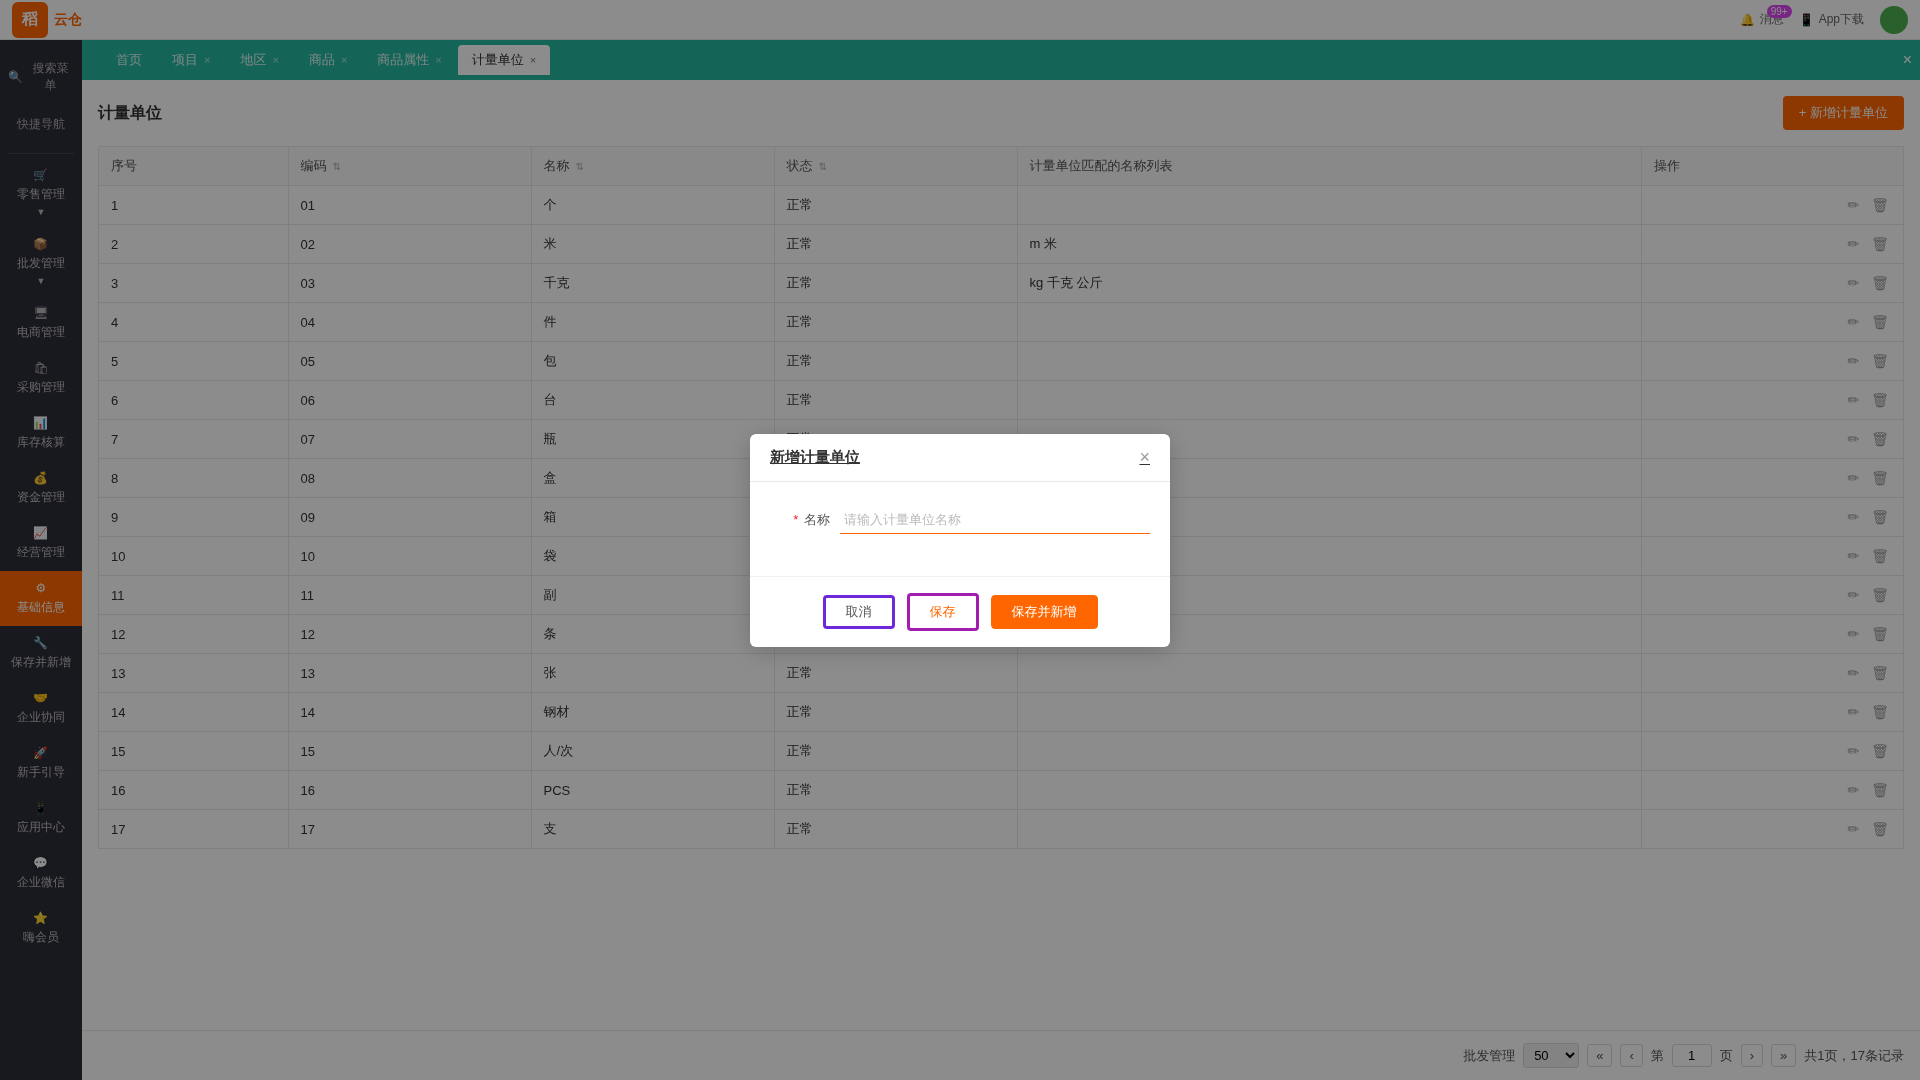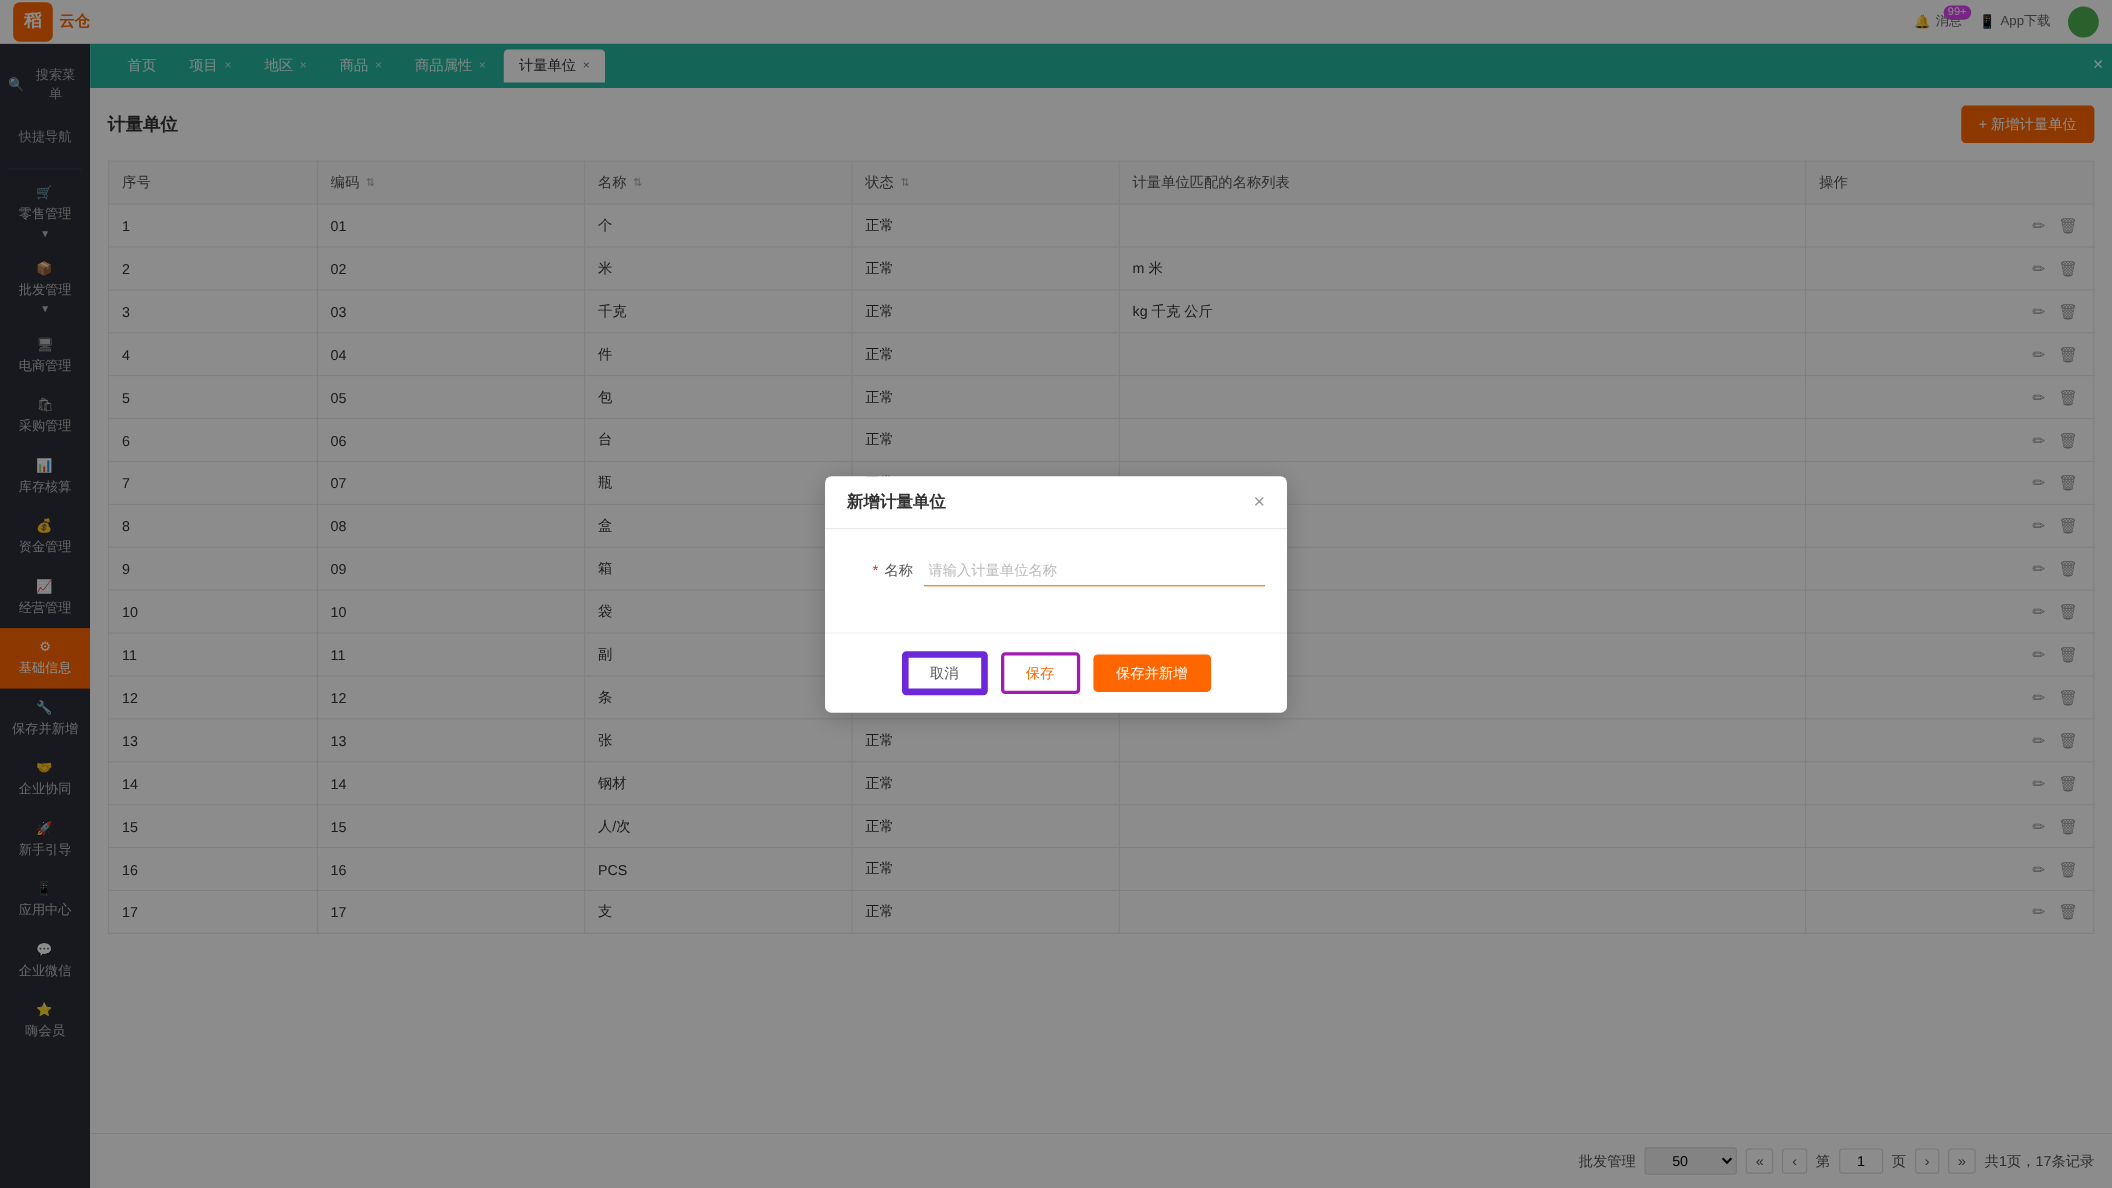--- a/index.html
+++ b/index.html
@@ -48,39 +48,39 @@
     .data-table { width: 100%; border-collapse: collapse; }
     .data-table th { background: #f9f9f9; border: 1px solid #e8e8e8; padding: 10px 12px; text-align: left; color: #555; font-weight: normal; font-size: 13px; }
     .data-table td { border: 1px solid #e8e8e8; padding: 9px 12px; font-size: 13px; color: #333; }
     .sort-icon { color: #aaa; font-size: 10px; margin-left: 4px; }
     .status-normal { color: #52c41a; }
     .action-btns { display: flex; gap: 8px; }
     .action-btn { background: none; border: none; cursor: pointer; color: #999; font-size: 14px; padding: 2px; }
 
     
     .pagination-bar { display: flex; align-items: center; justify-content: flex-end; padding: 12px 16px; background: #fff; border-top: 1px solid #e8e8e8; gap: 8px; font-size: 13px; color: #555; }
-    .page-size-select { border: 1px solid #d9d9d9; border-radius: 3px; padding: 3px 20px; font-size: 13px; }
+    .page-size-select { border: 1px solid #d9d9d9; border-radius: 3px; padding: 3px 6px; font-size: 13px; }
     .page-btn { background: none; border: 1px solid #d9d9d9; border-radius: 3px; padding: 3px 8px; cursor: pointer; color: #555; font-size: 13px; }
     .page-input { width: 40px; border: 1px solid #d9d9d9; border-radius: 3px; padding: 3px 6px; text-align: center; font-size: 13px; }
 
     
     .modal-overlay { position: fixed; top: 0; left: 0; width: 100%; height: 100%; background: rgba(0,0,0,0.45); z-index: 1000; display: flex; align-items: center; justify-content: center; }
     .modal { background: #fff; border-radius: 6px; width: 420px; box-shadow: 0 4px 24px rgba(0,0,0,0.2); }
-    .modal-header { display: flex; align-items: flex-start; justify-content: space-between; padding: 14px 20px; border-bottom: 1px solid #e8e8e8; }
+    .modal-header { display: flex; align-items: flex-start; justify-content: space-between; padding: 14px 20px; border-bottom: 1px solid #e8e8e8; text-decoration: underline; }
     .modal-title { font-size: 15px; font-weight: bold; color: #333; }
     .modal-close { background: none; border: none; cursor: pointer; color: #999; font-size: 18px; line-height: 1; }
     .modal-body { padding: 24px 20px; }
     .form-row { display: flex; align-items: center; margin-bottom: 18px; }
     .form-label { width: 60px; text-align: right; margin-right: 10px; color: #555; font-size: 13px; }
     .form-label .required { color: #f5222d; margin-right: 2px; }
     .form-input { flex: 1; border: none; border-bottom: 1px solid #d9d9d9; padding: 6px 4px; font-size: 13px; outline: none; }
     .form-input.active-input { border-bottom-color: #f60; }
     .form-input::placeholder { color: #bbb; }
     .modal-footer { display: flex; align-items: center; justify-content: center; gap: 12px; padding: 16px 20px; border-top: 1px solid #f0f0f0; }
-    .btn-cancel { background: #fff; border: 6px solid #6d28d9; color: #555; padding: 5px 20px; border-radius: 4px; cursor: pointer; font-size: 13px; }
+    .btn-cancel { background: #fff; border: 3px solid #6d28d9; color: #555; padding: 5px 20px; border-radius: 4px; cursor: pointer; font-size: 13px; }
     .btn-save { background: #fff; border: 3px solid #a21caf; color: #f60; padding: 7px 20px; border-radius: 4px; cursor: pointer; font-size: 13px; }
     .btn-save-new { background: #f60; border: 1px solid #f60; color: #fff; padding: 7px 20px; border-radius: 4px; cursor: pointer; font-size: 13px; }
 
     .th-sort { display: flex; align-items: center; gap: 2px; }
   </style>
 </head>
 <body>
 
 <div class="app-container">
 

